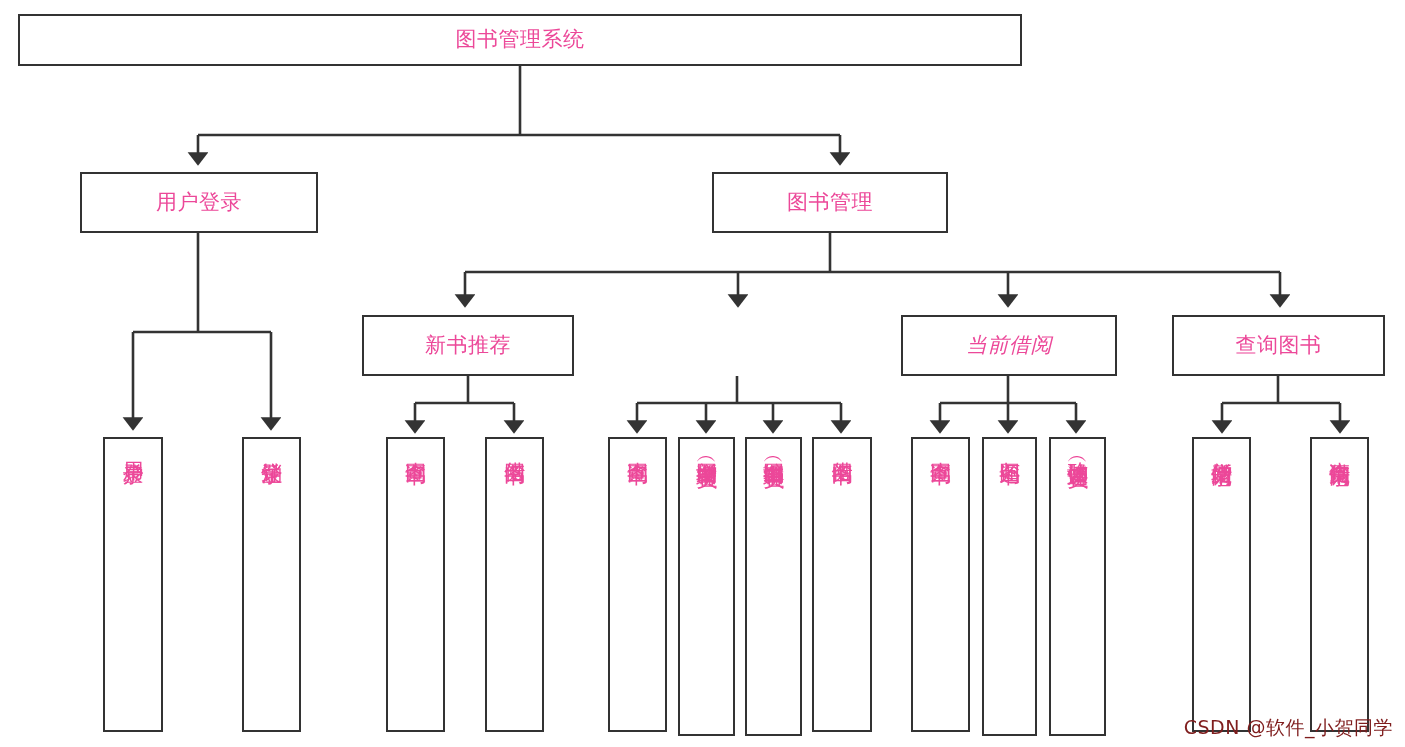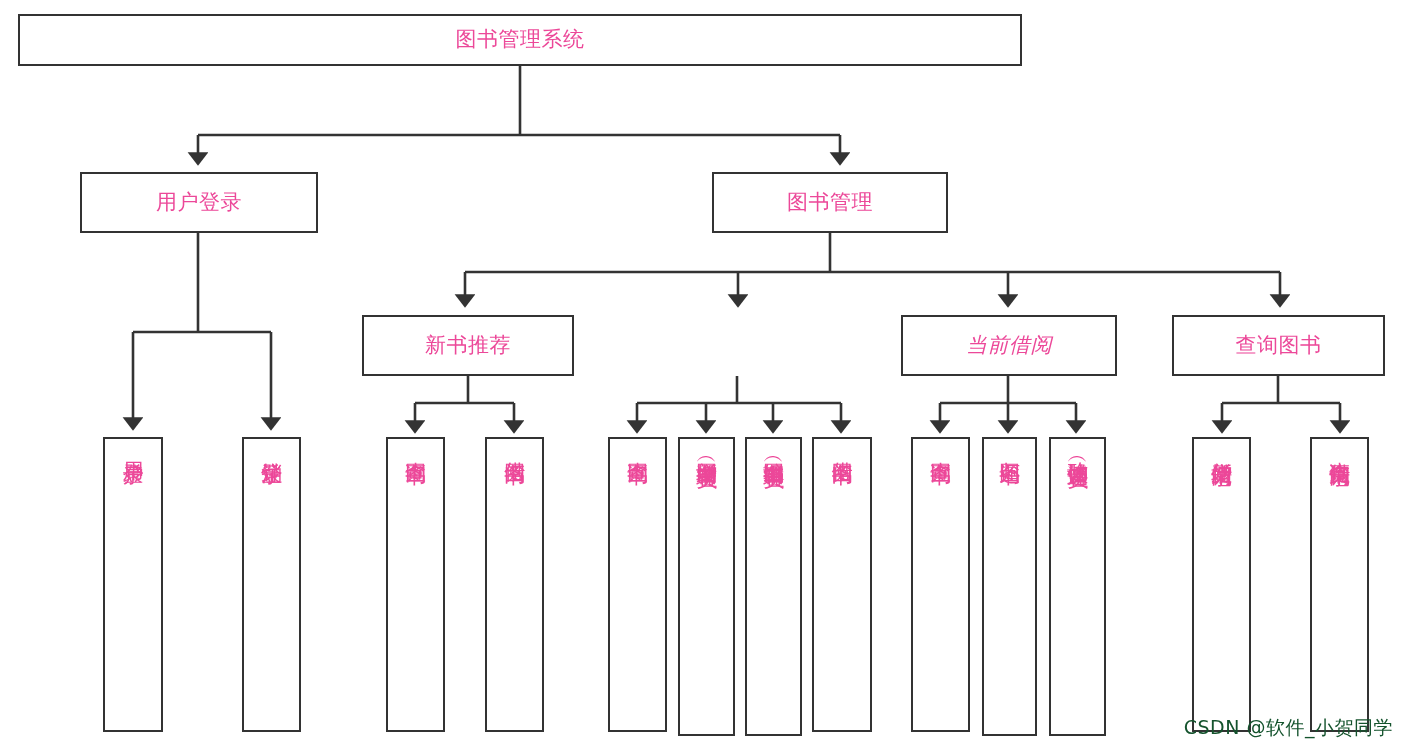--- a/index.html
+++ b/index.html
@@ -59,21 +59,21 @@
     text-align: left;
   }
   .node.vert.mid .vlabel {
     text-align: center;
   }
   #watermark {
     position: absolute;
     right: 12px;
     bottom: 6px;
     font-size: 19px;
-    color: #14532d;
+    color: #7f1d1d;
     letter-spacing: 0.5px;
     white-space: nowrap;
     user-select: none;
   }
 </style>
 </head>
 <body>
 
 <div id="canvas">
 

